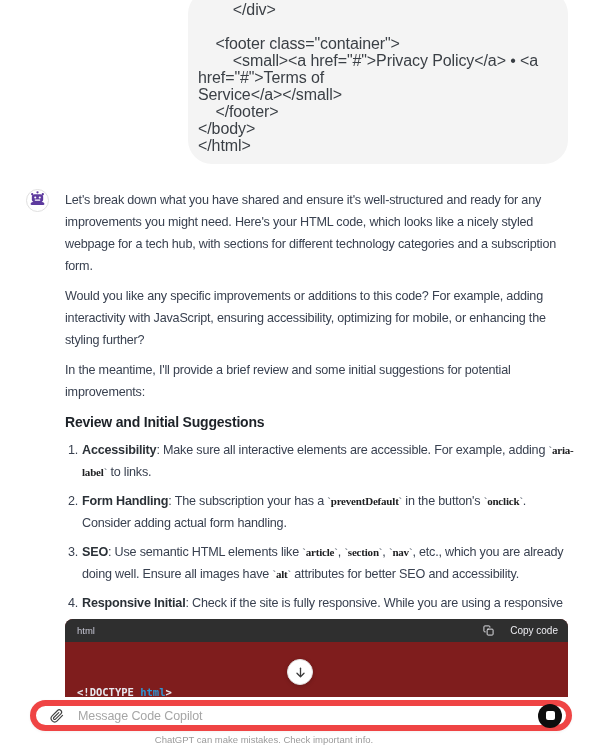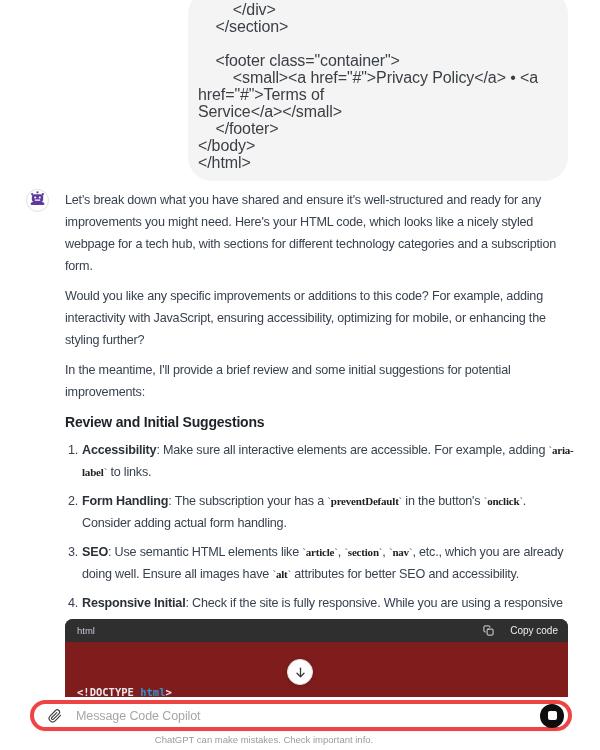--- a/index.html
+++ b/index.html
@@ -113,21 +113,21 @@
 
   
   .composer-mask {
     position:absolute; left:0; top:698px; width:600px; height:52px;
     background:#ffffff;
   }
   .composer {
     position:absolute; left:30px; top:700px;
     width:542px; height:31px;
     background:#ffffff;
-    border:4px solid #ef4444;
+    border:6px solid #ef4444;
     border-radius:16px;
     box-shadow:0 1px 3px rgba(0,0,0,.05);
     display:flex; align-items:center;
     padding:0 4px 0 10px;
   }
   .attach-btn {
     background:none; border:none; cursor:pointer;
     width:22px; height:22px;
     display:flex; align-items:center; justify-content:center;
   }
@@ -152,21 +152,20 @@
     position:absolute; left:0; top:734px; width:528px;
     text-align:center;
     font-size:9.5px; color:#9b9b9b;
   }
 </style>
 </head>
 <body>
 
 <div class="user-bubble">
   <div class="code-line">        &lt;/div&gt;</div>
-  <div class="code-line">    &lt;/section&gt;</div>
   <div class="code-line"></div>
   <div class="code-line">    &lt;footer class="container"&gt;</div>
   <div class="code-line">        &lt;small&gt;&lt;a href="#"&gt;Privacy Policy&lt;/a&gt; • &lt;a href="#"&gt;Terms of</div>
   <div class="code-line">Service&lt;/a&gt;&lt;/small&gt;</div>
   <div class="code-line">    &lt;/footer&gt;</div>
   <div class="code-line">&lt;/body&gt;</div>
   <div class="code-line">&lt;/html&gt;</div>
 </div>
 
 <div class="assistant">

